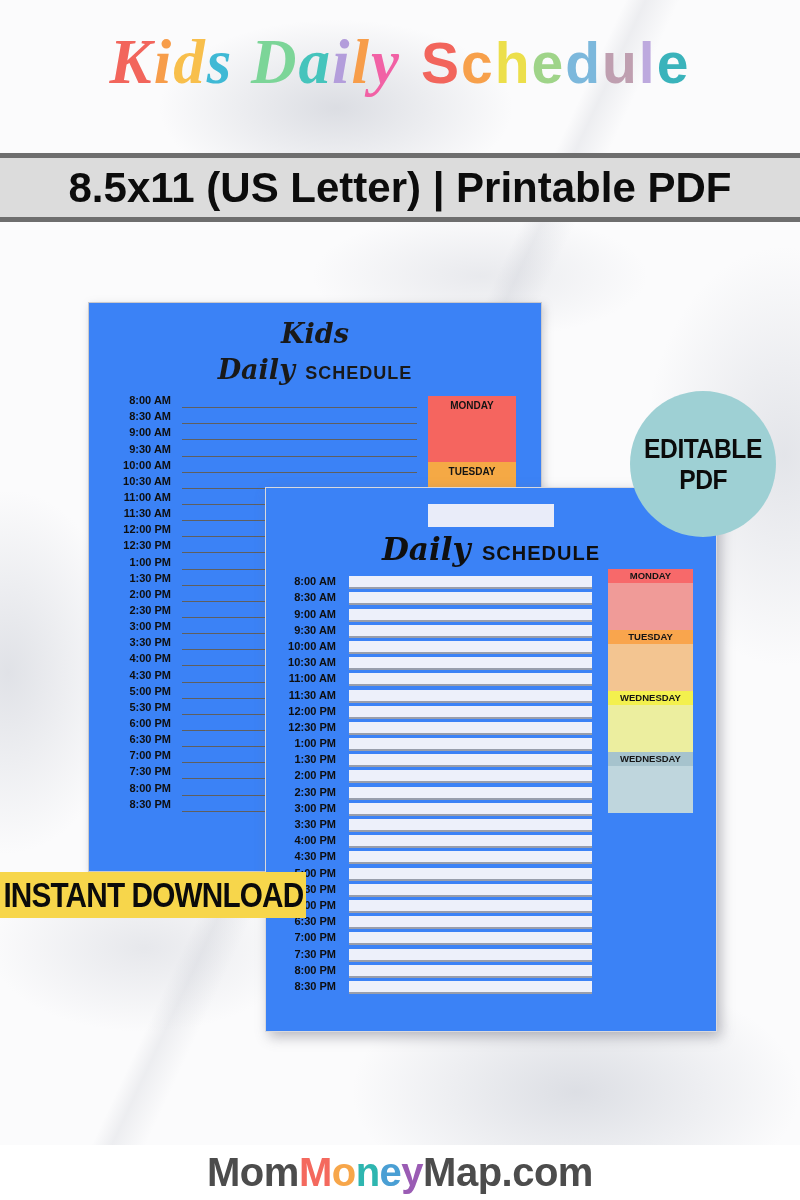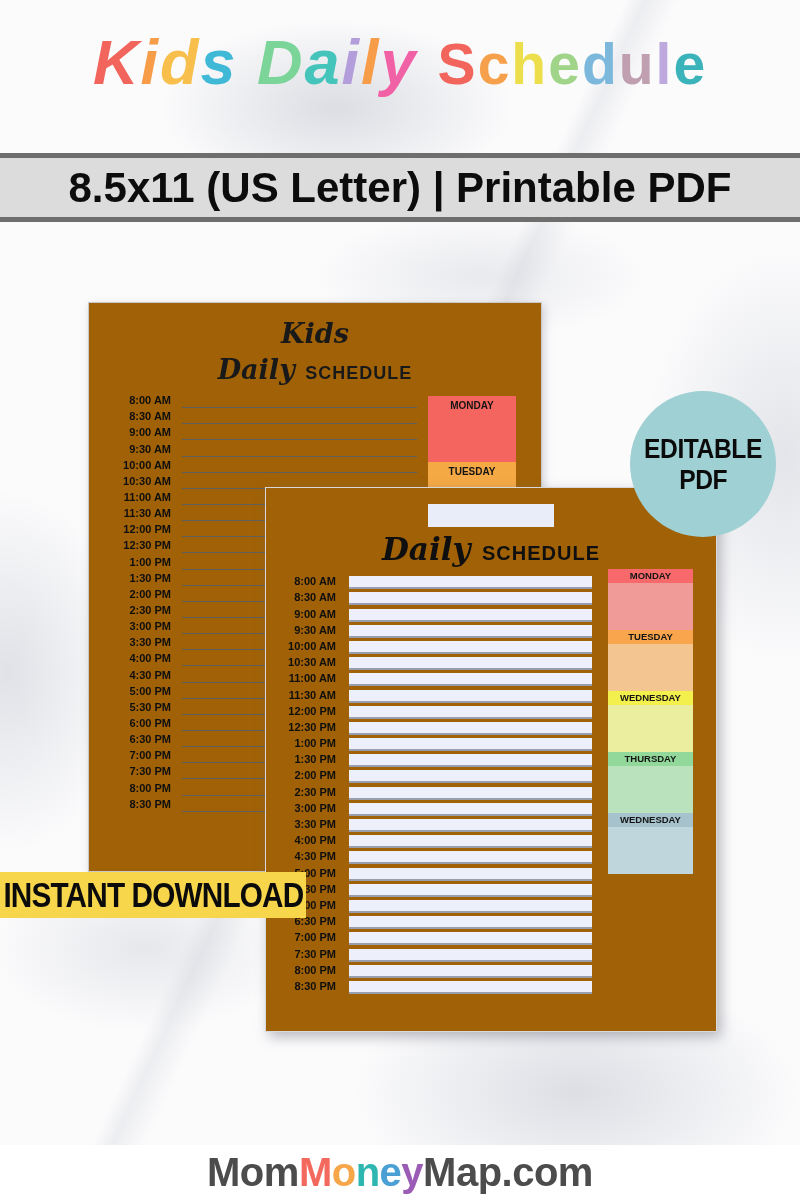--- a/index.html
+++ b/index.html
@@ -14,33 +14,33 @@
       radial-gradient(ellipse 220px 120px at 18% 79%, rgba(178,182,194,.28), transparent 70%),
       radial-gradient(ellipse 240px 90px at 60% 23%, rgba(178,182,194,.25), transparent 70%),
       linear-gradient(115deg, transparent 46%, rgba(150,155,170,.14) 47.5%, transparent 50%),
       #fbfbfc;
   }
   .script{font-family:"DejaVu Serif",serif;font-style:italic;font-weight:bold;}
   .l{white-space:pre;}
 
   
   .pin-title{position:absolute;top:26px;left:0;width:800px;display:flex;justify-content:center;align-items:baseline;z-index:5;}
-  .script-title{font-family:Liberation Sans, sans-serif;font-style:italic;font-weight:bold;font-size:63px;letter-spacing:2px;}
+  .script-title{font-family:Liberation Serif, serif;font-style:italic;font-weight:bold;font-size:63px;letter-spacing:2px;}
   .block-title{font-weight:bold;font-size:57px;margin-left:20px;letter-spacing:2px;}
 
   
   .size-banner{
     position:absolute;top:153px;left:0;width:800px;height:69px;box-sizing:border-box;
     background:#dcdcdc;border-top:5px solid #6e6e6e;border-bottom:5px solid #6e6e6e;
     display:flex;align-items:center;justify-content:center;z-index:60;
     font-size:42px;font-weight:bold;color:#0c0c0c;
   }
 
   
-  .page{position:absolute;background:#a16207;box-sizing:border-box;}
+  .page{position:absolute;background:#3b82f6;box-sizing:border-box;}
   .back-page{left:88px;top:302px;width:454px;height:570px;border:1px solid #c9c9cd;
     box-shadow:2px 3px 8px rgba(125,125,138,.35);z-index:1;}
   .front-page{left:265px;top:487px;width:452px;height:545px;border:1px solid #d9d9dd;
     box-shadow:4px 5px 12px rgba(105,105,118,.45);z-index:2;}
 
   
   .bp-title1{position:absolute;top:15px;left:0;width:100%;text-align:center;font-size:27px;color:#191919;}
   .bp-title2{position:absolute;top:51px;left:0;width:100%;text-align:center;color:#191919;}
   .bp-title2 .script{font-size:27px;}
   .bp-title2 .caps{font-size:18px;font-weight:bold;letter-spacing:1px;margin-left:6px;}
@@ -338,24 +338,20 @@
       <div class="ftab-b"></div>
     </div>
       <div class="ftab" style="--hdr: #f9a54d; --body: #f3c591;">
       <div class="ftab-h">TUESDAY</div>
       <div class="ftab-b"></div>
     </div>
       <div class="ftab" style="--hdr: #f3f04e; --body: #ecee9f;">
       <div class="ftab-h">WEDNESDAY</div>
       <div class="ftab-b"></div>
     </div>
-      <div class="ftab" style="--hdr: #92d89a; --body: #bae3bd;">
-      <div class="ftab-h">THURSDAY</div>
-      <div class="ftab-b"></div>
-    </div>
       <div class="ftab" style="--hdr: #a6c3cd; --body: #bfd6dd;">
       <div class="ftab-h">WEDNESDAY</div>
       <div class="ftab-b"></div>
     </div>
     </div>
 </div>
 
 <div class="editable-badge">
   <span>EDITABLE</span>
   <span>PDF</span>

